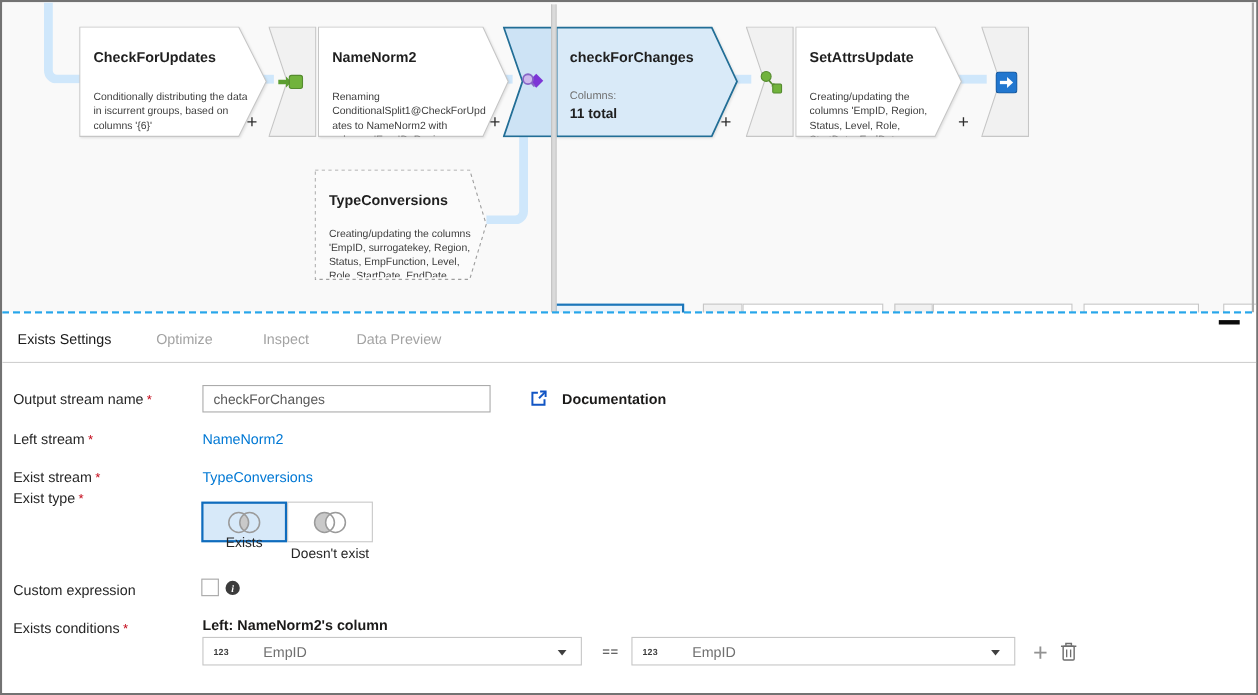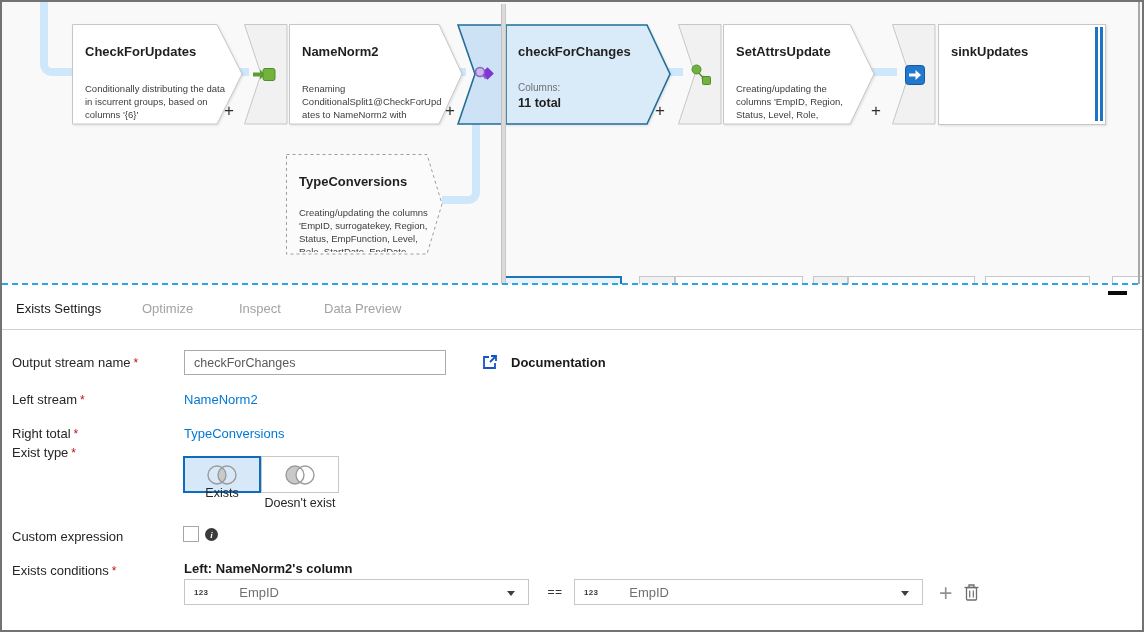--- a/index.html
+++ b/index.html
@@ -157,28 +157,20 @@
       <svg width="44" height="101">
         <polygon points="0.5,0.5 43,0.5 43,100 0.5,100 17,50" fill="#f1f1f1" stroke="#c6c6c6" stroke-width="1"></polygon>
       </svg>
       <svg class="ic" style="left:13px;top:41px;" width="20" height="20">
         <rect x="0.5" y="0.5" width="19" height="19" rx="3" fill="#2277cf" stroke="#17589c" stroke-width="1"></rect>
         <rect x="4" y="8.5" width="8" height="3" fill="#ffffff"></rect>
         <polygon points="10.5,5 16,10 10.5,15" fill="#ffffff"></polygon>
       </svg>
     </div>
 
-    <div class="node" style="left:936px;width:168px;">
-      <svg class="shape" width="168" height="101">
-        <rect x="0.5" y="0.5" width="167" height="100" fill="#ffffff" stroke="#c6c6c6" stroke-width="1"></rect>
-      </svg>
-      <div class="title">sinkUpdates</div>
-      <div class="sinkbar" style="left:157px;"></div>
-      <div class="sinkbar" style="left:162px;"></div>
-    </div>
 
     <div class="node" style="left:284px;top:152px;width:157px;">
       <svg class="shape" style="filter:none;" width="157" height="101">
         <polygon points="0.5,0.5 141,0.5 156,50 141,100 0.5,100" fill="#fbfbfb" stroke="#9e9e9e" stroke-width="1" stroke-dasharray="3,3"></polygon>
       </svg>
       <div class="title">TypeConversions</div>
       <div class="desc" style="top:52px;width:130px;height:46px;">Creating/updating the columns 'EmpID, surrogatekey, Region, Status, EmpFunction, Level, Role, StartDate, EndDate,</div>
     </div>
 
     <div class="sliver blue" style="left:502px;width:118px;"></div>
@@ -217,21 +209,21 @@
       </svg>
       <span class="doc-label">Documentation</span>
     </div>
 
     <div class="flabel" style="top:107px;">
       <span>Left stream</span><span class="req">*</span>
     </div>
     <div class="linktext" style="top:107px;">NameNorm2</div>
 
     <div class="flabel" style="top:141px;">
-      <span>Right total</span><span class="req">*</span>
+      <span>Exist stream</span><span class="req">*</span>
     </div>
     <div class="linktext" style="top:141px;">TypeConversions</div>
 
     <div class="flabel" style="top:160px;">
       <span>Exist type</span><span class="req">*</span>
     </div>
     <div class="venn-btn sel" style="left:181px;top:171px;">
       <svg width="36" height="24">
         <defs>
             <clipPath id="clipA">

